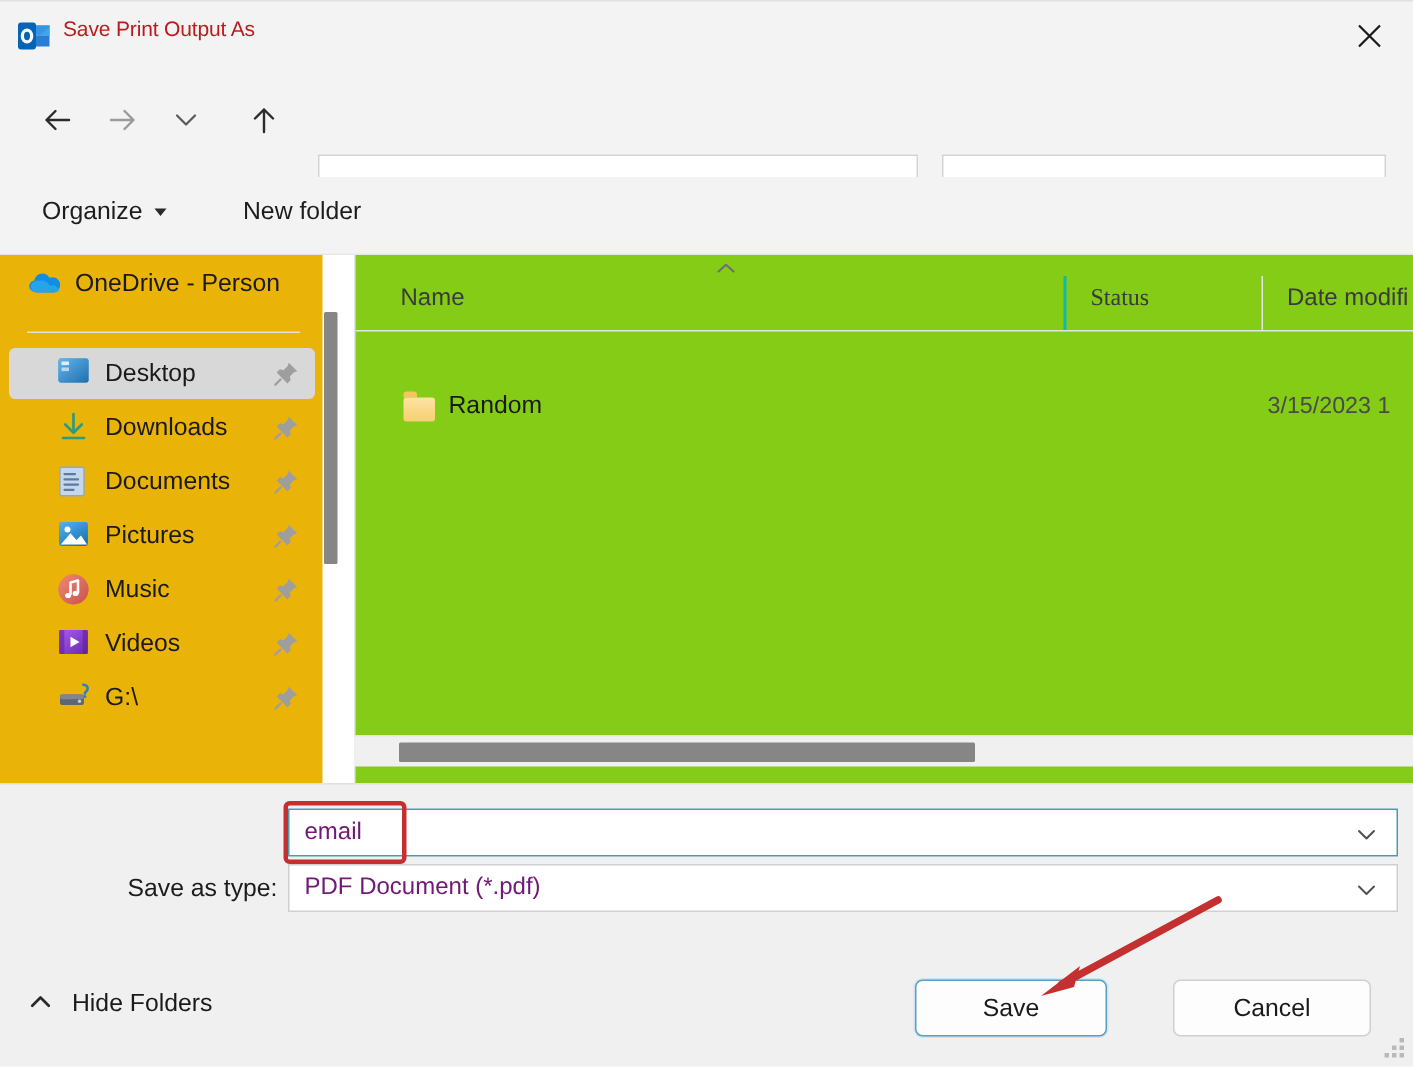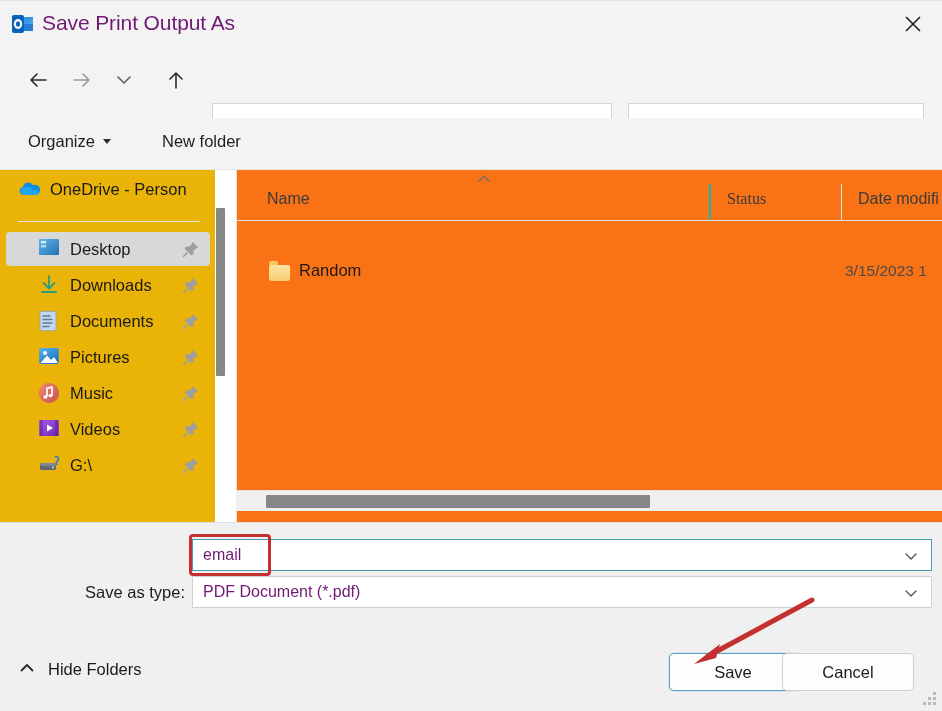--- a/index.html
+++ b/index.html
@@ -32,22 +32,22 @@
     border-top: 1px solid #e2e2e2;
   }
   .title-icon {
     position: absolute;
     left: 12px; top: 12px;
     width: 22px; height: 22px;
   }
   .title-text {
     position: absolute;
     left: 42px; top: 10px;
-    font-size: 21px;
-    color: #701a75;
+    font-size: 14px;
+    color: #b91c1c;
     letter-spacing: -0.1px;
   }
   .close-btn {
     position: absolute;
     right: 0; top: 0;
     width: 58px; height: 45px;
     display: flex;
     align-items: center;
     justify-content: center;
     cursor: default;
@@ -282,21 +282,21 @@
     width: 21px; height: 16px;
     background: linear-gradient(180deg, #fde3a2 0%, #f8cf72 100%);
     border-radius: 2px;
   }
 
   
   .filelist {
     position: absolute;
     left: 236px; top: 0;
     width: 706px; height: 353px;
-    background: #f97316;
+    background: #84cc16;
     border-left: 1px solid #e6e6e6;
   }
   .sort-caret {
     position: absolute;
     left: 238px; top: 3px;
     color: #6f6f6f;
     font-size: 11px;
   }
   .col-headers {
     position: absolute;
@@ -424,21 +424,21 @@
     border: 1px solid #cfcfcf;
     border-radius: 5px;
     font-size: 16.5px;
     color: #1a1a1a;
     display: flex;
     align-items: center;
     justify-content: center;
     box-sizing: border-box;
   }
   .btn-save {
-    left: 669px; top: 653px;
+    left: 610px; top: 653px;
     width: 128px;
     border: 1px solid #5a9fc0;
     box-shadow: 0 0 0 1px #cfe4ee;
   }
   .btn-cancel {
     left: 782px; top: 653px;
     width: 132px;
   }
 
   .resize-grip {

